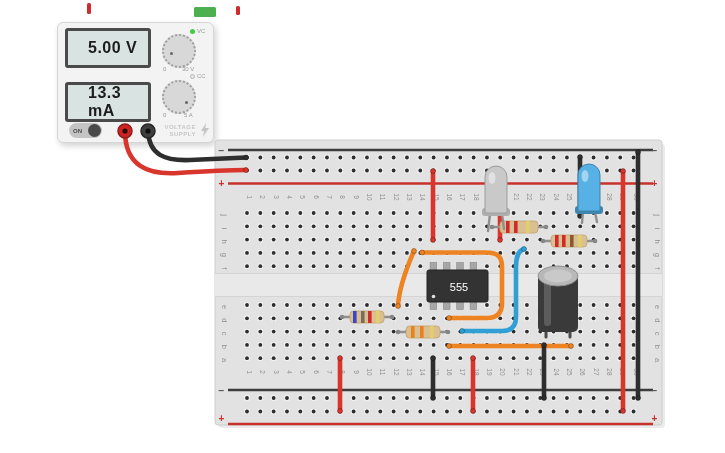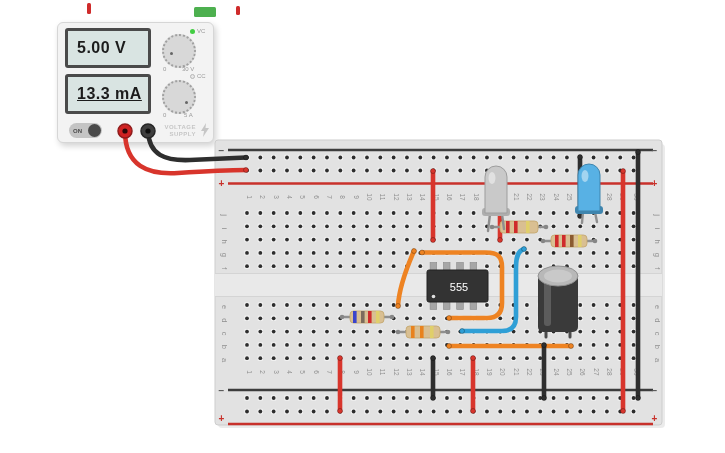--- a/index.html
+++ b/index.html
@@ -2,23 +2,23 @@
 <html><head>
 <meta charset="utf-8">
 <style>
   html,body{margin:0;padding:0;background:#ffffff;}
   #app{position:relative;width:725px;height:453px;background:#ffffff;overflow:hidden;
        font-family:"Liberation Sans",sans-serif;}
   
   .supply{position:absolute;left:57px;top:22px;width:155px;height:119px;background:#f3f3f3;
           border:1px solid #d6d6d6;border-radius:6px;box-shadow:2px 3px 6px rgba(0,0,0,.18);}
   .disp{position:absolute;left:7px;width:86px;height:40px;background:#d9e4e2;border:3px solid #4a4a4a;
-        border-radius:3px;box-sizing:border-box;display:flex;align-items:center;padding-left:9px;
+        border-radius:3px;box-sizing:border-box;display:flex;align-items:center;padding-left:20px;
         font-weight:bold;font-size:16px;color:#1c1c1c;letter-spacing:.5px;}
-  .disp.v{top:5px;} .disp.a{top:51px;text-decoration:underline;}
+  .disp.v{top:5px;} .disp.a{top:59px;}
   .knob{position:absolute;left:104px;width:30px;height:30px;border-radius:50%;
         border:2px dotted #a0a0a0;background:#d8d8d8;box-sizing:content-box;}
   .knob .mark{position:absolute;width:3px;height:3px;border-radius:50%;background:#666;}
   .knob1{top:11px;} .knob2{top:57px;}
   .knob1 .mark{left:6px;top:16px;} .knob2 .mark{left:21px;top:19px;}
   .klabel{position:absolute;font-size:6px;color:#9a9a9a;white-space:nowrap;}
   .indic{position:absolute;left:132px;font-size:6px;color:#9a9a9a;display:flex;align-items:center;gap:2px;}
   .indic .dot{width:5px;height:5px;border-radius:50%;}
   .indic.vc{top:5px;} .indic.cc{top:50px;}
   .indic.cc .dot{background:#e8e8e8;border:1px solid #b5b5b5;box-sizing:border-box;}

